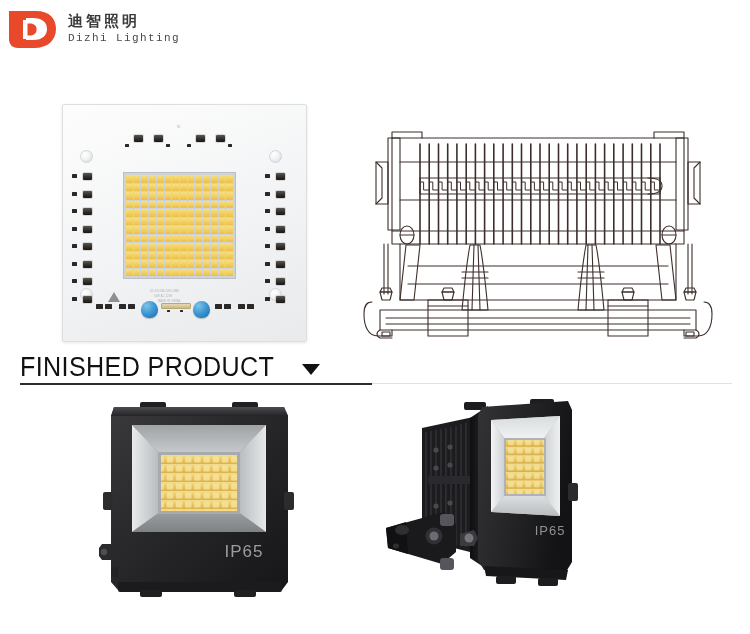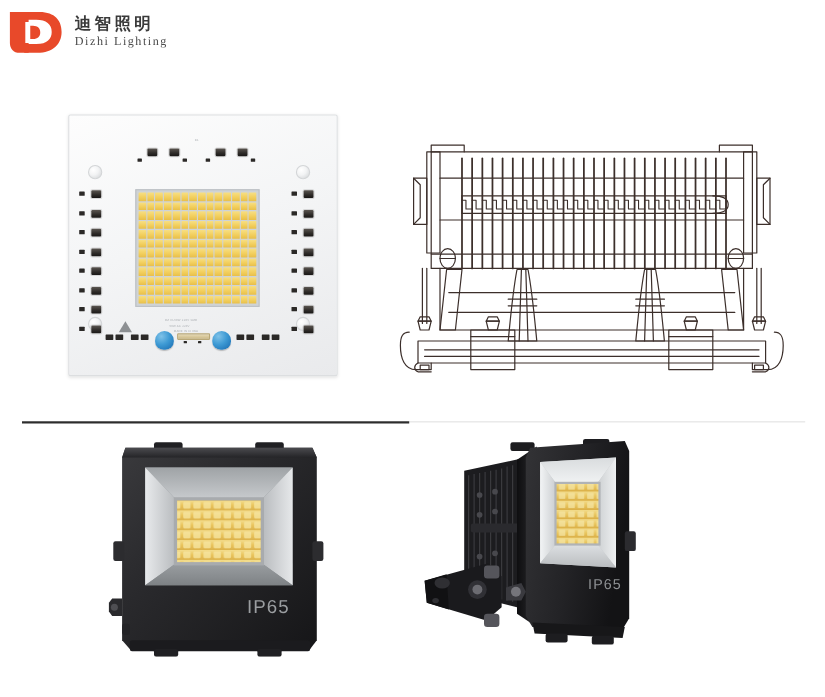--- a/index.html
+++ b/index.html
@@ -11,21 +11,21 @@
     overflow:hidden;
     position:relative;
   }
   .page{position:relative;width:750px;height:634px;background:#fff;}
 
   
   .logo-block{position:absolute;left:6px;top:4px;width:180px;height:50px;display:flex;align-items:center;}
   .logo-mark{width:52px;height:44px;flex:0 0 52px;position:relative;}
   .logo-text{margin-left:10px;display:flex;flex-direction:column;justify-content:center;}
   .logo-cn{font-family:"DejaVu Sans", sans-serif;font-size:15px;letter-spacing:3px;color:#3a3a3a;font-weight:700;line-height:17px;}
-  .logo-en{font-family:Liberation Serif, serif;font-size:11px;letter-spacing:1.4px;color:#4a4a4a;line-height:13px;margin-top:2px;}
+  .logo-en{font-family:Liberation Mono, monospace;font-size:11px;letter-spacing:1.4px;color:#4a4a4a;line-height:13px;margin-top:2px;}
 
   
   .pcb-wrap{position:absolute;left:62px;top:104px;width:245px;height:238px;}
   .pcb-board{
     position:absolute;inset:0;
     background:linear-gradient(160deg,#fdfdfd 0%,#f4f5f6 45%,#e9eaec 100%);
     border:1px solid #dcdee0;
     border-radius:2px;
     box-shadow:0 1px 3px rgba(0,0,0,.10);
   }
@@ -478,20 +478,23 @@
         <path d="M324 184 L332 184 L334 188 L322 188 Z"></path>
 
         <path d="M22 140 L22 190"></path>
         <path d="M26 140 L26 190"></path>
         <path d="M326 140 L326 190"></path>
         <path d="M330 140 L330 190"></path>
       </g>
     </svg>
   </div>
 
+  <div class="section-head">
+    <span class="section-title">FINISHED PRODUCT</span><span class="caret"></span>
+  </div>
   <div class="rule-light"></div>
   <div class="rule-dark"></div>
 
   <div class="prod" style="left:92px;top:392px;width:210px;height:205px;">
     <svg viewBox="0 0 210 205" width="210" height="205" xmlns="http://www.w3.org/2000/svg">
       <defs>
         <linearGradient id="bodyF" x1="0" y1="0" x2="1" y2="1">
           <stop offset="0%" stop-color="#3a3a3d"></stop>
           <stop offset="35%" stop-color="#2b2b2e"></stop>
           <stop offset="100%" stop-color="#161618"></stop>

